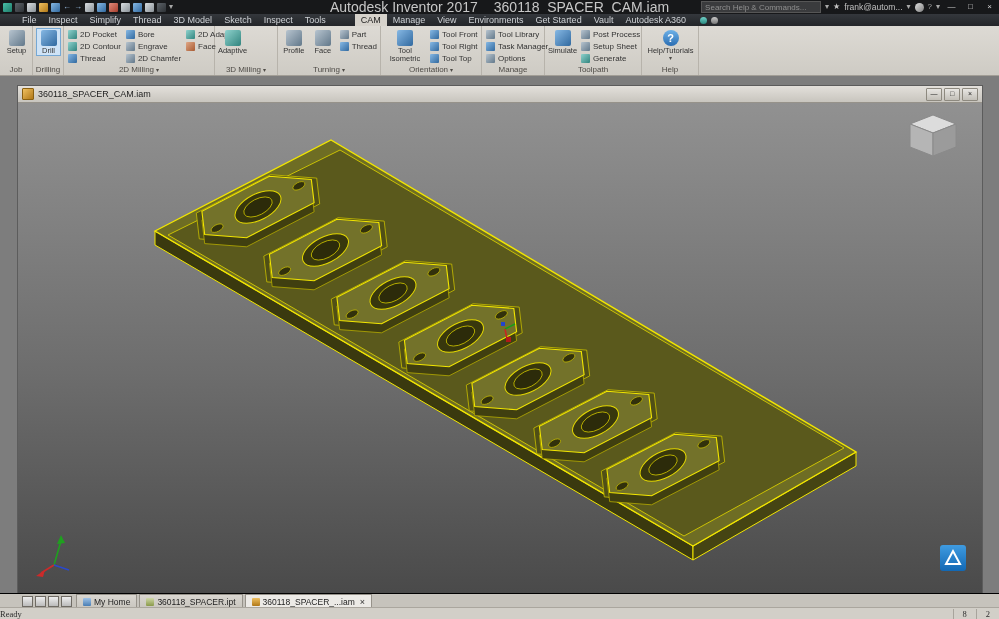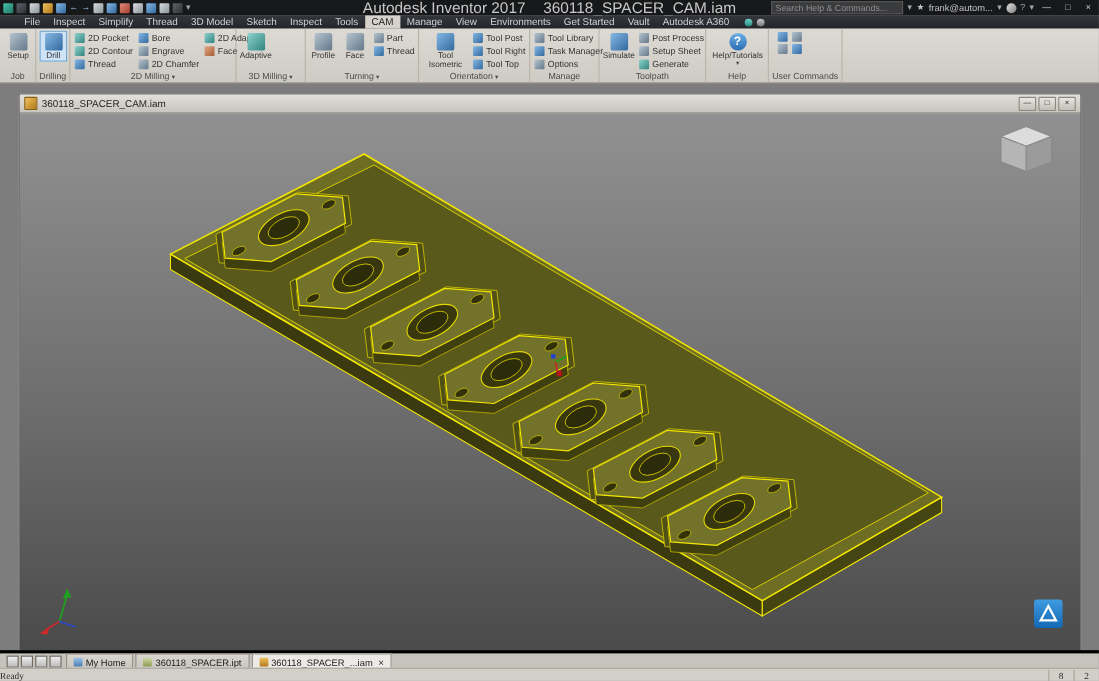--- a/index.html
+++ b/index.html
@@ -29,21 +29,21 @@
   .ticon.star{color:#c4c4c4;}
   .tuser{color:#c0c0c0;font-size:8.5px;white-space:nowrap;}
   .avatar{width:9px;height:9px;border-radius:50%;background:linear-gradient(135deg,#e0e0e0,#7f7f7f);}
   .winbtn{width:15px;text-align:center;color:#d4d4d4;font-size:8px;line-height:14px;}
 
   
   #tabrow{position:absolute;left:0;top:14px;right:0;height:12px;
     background:linear-gradient(#34373c,#232529);display:flex;align-items:flex-end;
     padding-left:16px;font-size:9px;color:#cfd2d6;}
   .rtab{padding:0 6px;line-height:12px;white-space:nowrap;cursor:default;}
-  .rtab.active{background:#d6d2cb;color:#1d1d1d;}
+  .rtab.active{background:#d6d2cb;color:#1d1d1d;margin-left:23px;}
   .rtab-extras{display:flex;gap:4px;margin-left:8px;align-items:center;height:12px;}
   .dotic{width:7px;height:7px;border-radius:50%;display:inline-block;}
   .dot-teal{background:linear-gradient(#6fd0c8,#2a8a80);}
   .dot-gray{background:linear-gradient(#c8c8c8,#777);}
 
   
   #ribbon{position:absolute;left:0;top:26px;right:0;height:49px;
     background:linear-gradient(#dddad4,#cecbc4);border-bottom:1px solid #a29e96;display:flex;}
   .panel{border-right:1px solid #b7b3ab;display:flex;flex-direction:column;flex:0 0 auto;}
   .pbody{flex:1;display:flex;align-items:flex-start;padding:2px 2px 0 3px;gap:3px;}
@@ -84,21 +84,21 @@
   #viewport{position:absolute;left:0;top:17px;right:0;bottom:0;
     background:linear-gradient(#919191 0%,#6d6d6d 55%,#4a4a4a 100%);overflow:hidden;}
   #scene{position:absolute;left:0;top:0;}
   #viewcube{position:absolute;right:20px;top:8px;}
   #triad{position:absolute;left:16px;bottom:14px;}
   #a360{position:absolute;right:16px;bottom:22px;width:26px;height:26px;
     background:linear-gradient(#3f9be0,#1268b4);border-radius:3px;}
 
   
   #tabsbar{position:absolute;left:0;bottom:11px;right:0;height:14px;background:#c6c3bc;
-    border-top:3px solid #000000;display:flex;padding-left:2px;}
+    border-top:1px solid #000000;display:flex;padding-left:18px;}
   .tb-icons{display:flex;gap:2px;align-items:center;height:14px;padding:0 4px;}
   .wicon{width:9px;height:9px;border:1px solid #6f6b64;background:linear-gradient(#eee,#bbb);}
   .dtab{height:13px;display:flex;align-items:center;gap:3px;font-size:8.5px;color:#222;
     background:linear-gradient(#d9d6d0,#c9c6bf);border:1px solid #96928a;border-bottom:none;
     padding:0 6px;margin-right:2px;white-space:nowrap;}
   .dtab.active{background:#eceae6;}
   .tclose{font-size:9px;color:#333;margin-left:2px;}
   .tabicon{width:8px;height:8px;border-radius:1px;display:inline-block;}
   .tabicon.home{background:linear-gradient(#9fc3e8,#4a7eb4);}
   .tabicon.part{background:linear-gradient(#cfd8a8,#8a9a4a);}
@@ -288,21 +288,21 @@
 
     <div class="panel" style="width:100px">
       <div class="pbody">
         <div class="bigbtn wide">
           <span class="bi b"></span>
           <span>Tool Isometric</span>
         </div>
         <div class="scol">
           <div class="sbtn">
             <span class="ri b"></span>
-            <span>Tool Post</span>
+            <span>Tool Front</span>
             </div>
           <div class="sbtn">
             <span class="ri b"></span>
             <span>Tool Right</span>
             </div>
           <div class="sbtn">
             <span class="ri b"></span>
             <span>Tool Top</span>
             </div>
         </div>
@@ -367,31 +367,20 @@
           <span class="help-circle">?</span>
           <span>Help/Tutorials</span>
           <span class="pcaret">▾</span>
         </div>
       </div>
       <div class="plabel">
         <span>Help</span>
       </div>
     </div>
 
-    <div class="panel" style="width:66px">
-      <div class="uc-grid">
-        <span class="ri b"></span>
-        <span class="ri g"></span>
-        <span class="ri g"></span>
-        <span class="ri b"></span>
-      </div>
-      <div class="plabel" style="margin-top:auto">
-        <span>User Commands</span>
-      </div>
-    </div>
 
   </div>
 
   <div id="workspace">
     <div id="docwin">
       <div id="doctitle">
         <span class="docicon"></span>
         <span>360118_SPACER_CAM.iam</span>
         <div class="docbtns">
           <span class="dwbtn">—</span>

